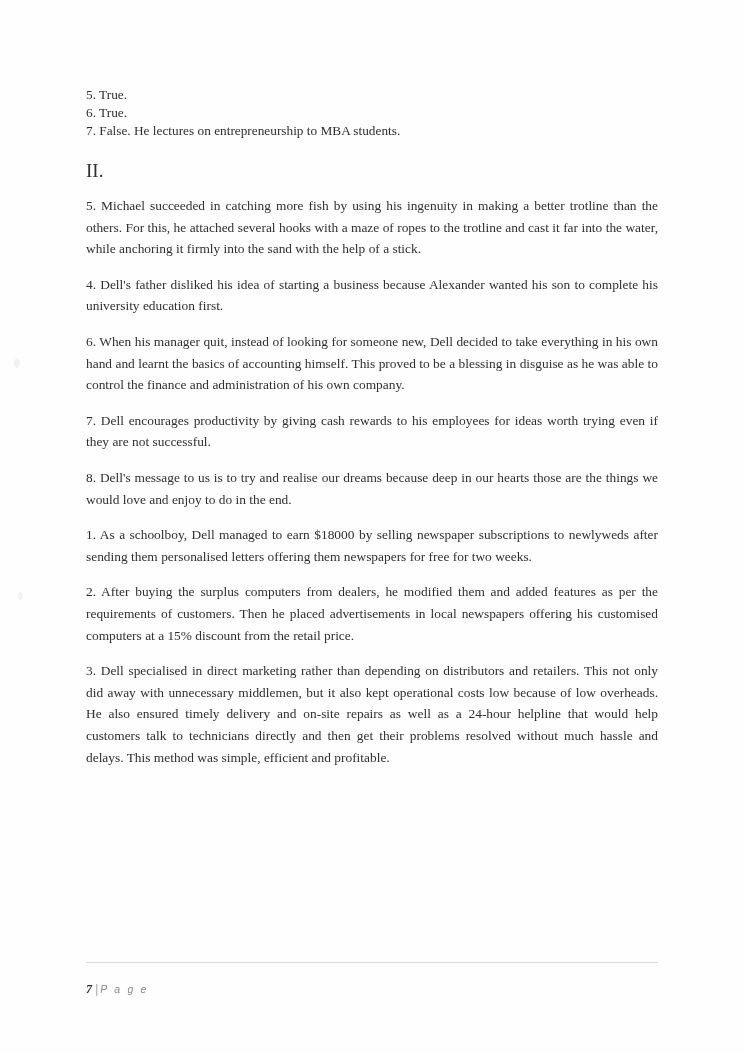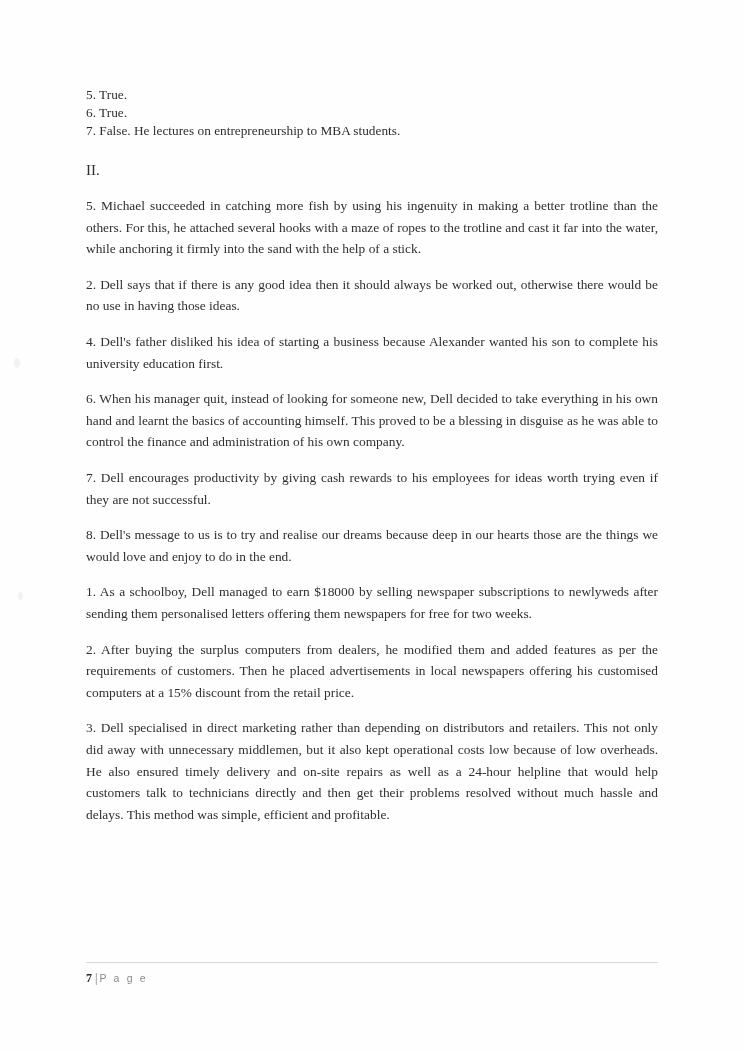--- a/index.html
+++ b/index.html
@@ -41,21 +41,21 @@
   .answer-line {
     font-size: 13.3px;
     line-height: 18.2px;
     text-align: left;
     white-space: nowrap;
     color: #2f2f2f;
   }
 
   
   .section-head {
-    font-size: 15px;
+    font-size: 19px;
     line-height: 21.5px;
     margin-top: 19px;
     margin-bottom: 0;
     color: #2f2f2f;
   }
 
   
   .para {
     font-size: 13.4px;
     line-height: 21.6px;
@@ -81,24 +81,25 @@
     width: 572px;
   }
   .footer-rule {
     width: 100%;
     height: 1px;
     background: #d8d8d8;
     margin: 0;
     border: 0;
   }
   .footer-text {
-    margin-top: 8px;
+    margin-top: 15px;
     font-size: 11.5px;
-    line-height: 15px;
+    line-height: 22px;
     white-space: nowrap;
+    font-style: italic;
   }
   .footer-num {
     font-family: "Liberation Serif", "DejaVu Serif", serif;
     font-weight: bold;
     font-size: 12px;
     color: #2b2b2b;
   }
   .footer-sep {
     font-family: "Liberation Serif", "DejaVu Serif", serif;
     color: #6d6d6d;
@@ -130,21 +131,20 @@
   <div class="content">
 
     <div class="answer-list">
       <div class="answer-line">5. True.</div>
       <div class="answer-line">6. True.</div>
       <div class="answer-line">7. False. He lectures on entrepreneurship to MBA students.</div>
     </div>
 
     <div class="section-head">II.</div>
     <p class="para">5. Michael succeeded in catching more fish by using his ingenuity in making a better trotline than the others. For this, he attached several hooks with a maze of ropes to the trotline and cast it far into the water, while anchoring it firmly into the sand with the help of a stick.</p>
-    <p class="para">2. Dell says that if there is any good idea then it should always be worked out, otherwise there would be no use in having those ideas.</p>
     <p class="para">4. Dell's father disliked his idea of starting a business because Alexander wanted his son to complete his university education first.</p>
     <p class="para">6. When his manager quit, instead of looking for someone new, Dell decided to take everything in his own hand and learnt the basics of accounting himself. This proved to be a blessing in disguise as he was able to control the finance and administration of his own company.</p>
     <p class="para">7. Dell encourages productivity by giving cash rewards to his employees for ideas worth trying even if they are not successful.</p>
     <p class="para">8. Dell's message to us is to try and realise our dreams because deep in our hearts those are the things we would love and enjoy to do in the end.</p>
 
     <p class="para">1. As a schoolboy, Dell managed to earn $18000 by selling newspaper subscriptions to newlyweds after sending them personalised letters offering them newspapers for free for two weeks.</p>
     <p class="para">2. After buying the surplus computers from dealers, he modified them and added features as per the requirements of customers. Then he placed advertisements in local newspapers offering his customised computers at a 15% discount from the retail price.</p>
     <p class="para">3. Dell specialised in direct marketing rather than depending on distributors and retailers. This not only did away with unnecessary middlemen, but it also kept operational costs low because of low overheads. He also ensured timely delivery and on-site repairs as well as a 24-hour helpline that would help customers talk to technicians directly and then get their problems resolved without much hassle and delays. This method was simple, efficient and profitable.</p>
 
   </div>

